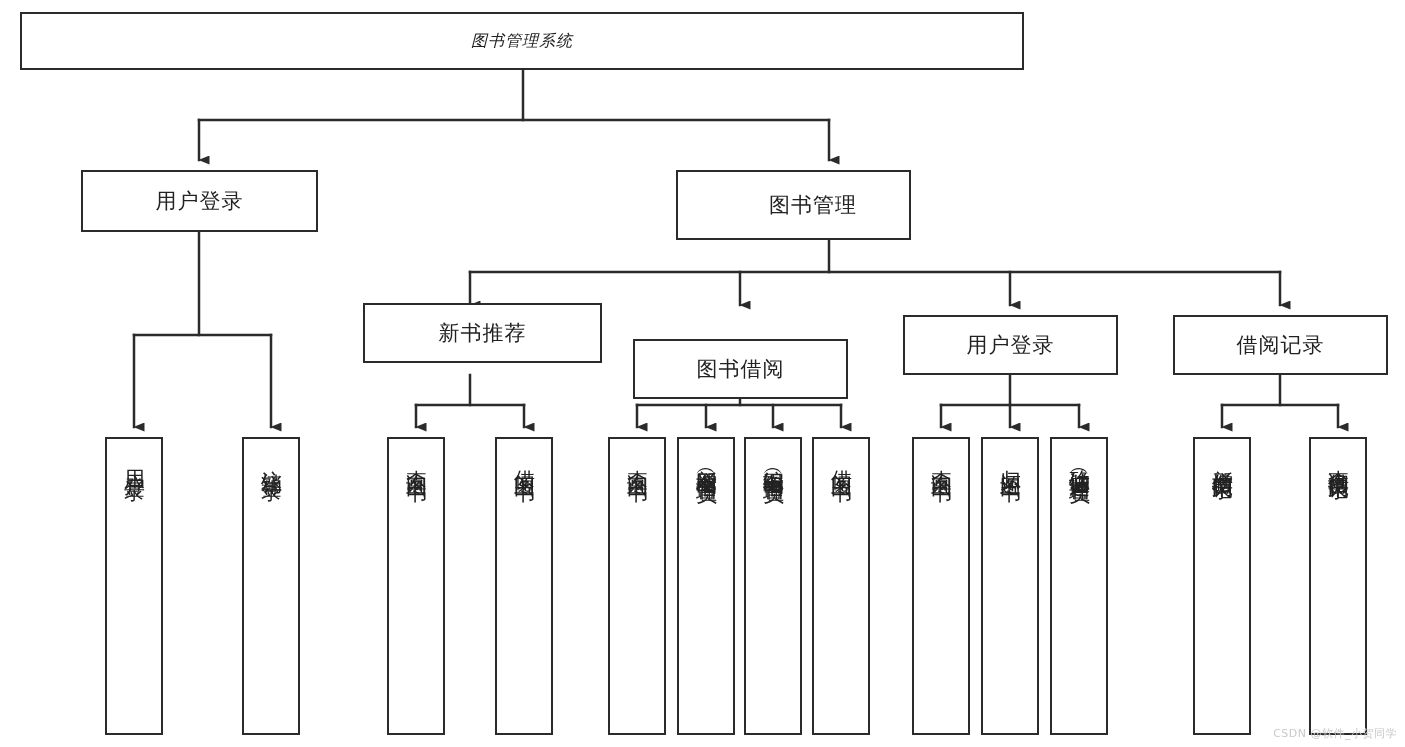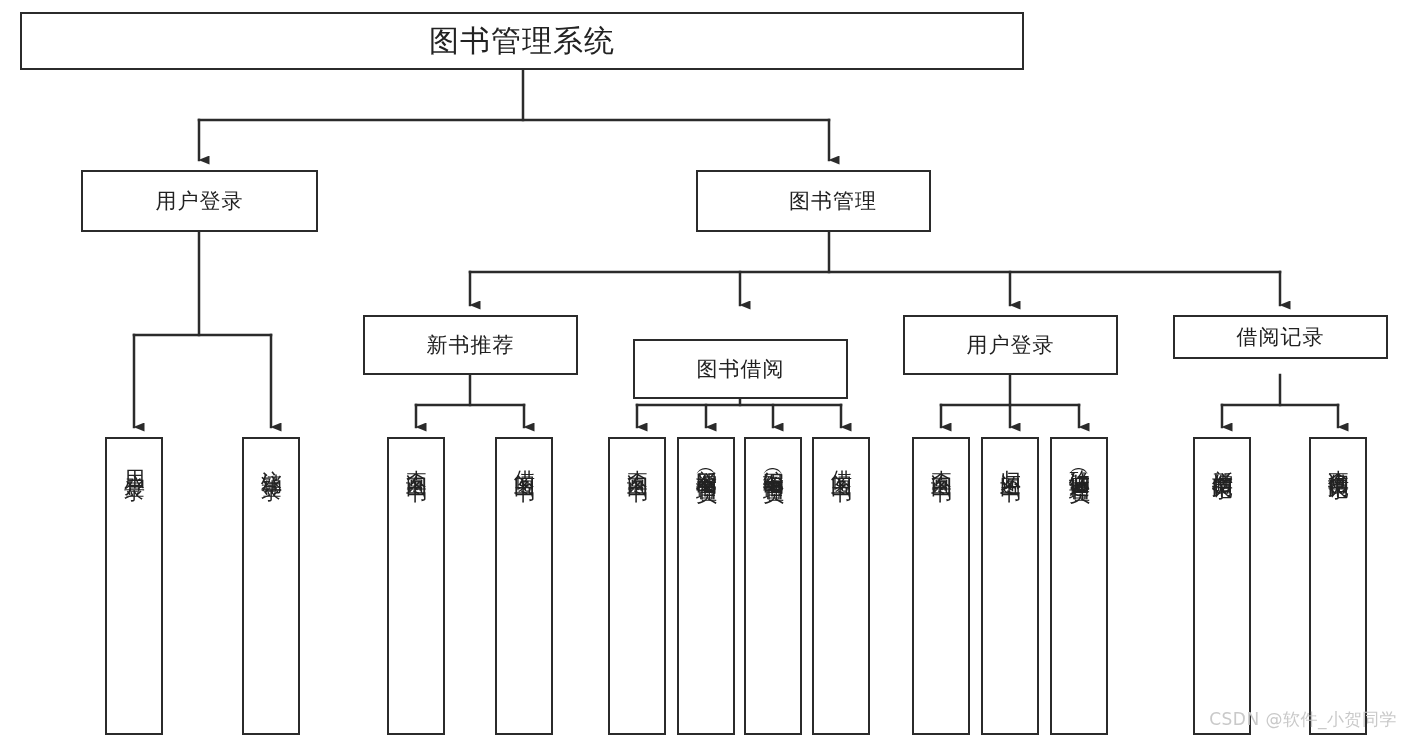--- a/index.html
+++ b/index.html
@@ -7,26 +7,26 @@
   body{width:1405px;height:747px;overflow:hidden;
        font-family:"DejaVu Sans","Liberation Sans",sans-serif;}
   #diagram-root{position:relative;width:1405px;height:747px;background:#fff;}
   svg#wires{position:absolute;left:0;top:0;width:1405px;height:747px;}
   .node{position:absolute;box-sizing:border-box;background:#ffffff;
         border:2.5px solid #2b2b2b;display:flex;align-items:center;
         justify-content:center;}
   .node .lbl{color:#222222;letter-spacing:1px;line-height:1.18;
              white-space:pre;text-align:center;}
   .node.h .lbl{font-size:21px;}
-  .node.title .lbl{font-size:30px;}
+  .node.title .lbl{font-size:16px;font-style:italic;}
   .node.leaf{align-items:flex-start;padding-top:14px;}
   .node.leaf .lbl{writing-mode:vertical-rl;text-orientation:upright;
                   font-size:21px;letter-spacing:4px;line-height:1.0;}
   .node.leaf.tall .lbl{letter-spacing:2px;}
-  #watermark{position:absolute;right:8px;bottom:16px;font-size:17px;
+  #watermark{position:absolute;right:8px;bottom:6px;font-size:11px;
              color:#c9c9c9;letter-spacing:.5px;white-space:nowrap;
              pointer-events:none;}
 </style>
 </head>
 <body>
 
 <div id="diagram-root">
 
   <svg id="wires" viewBox="0 0 1405 747" xmlns="http://www.w3.org/2000/svg">
     <defs>
@@ -78,34 +78,34 @@
     </g>
   </svg>
 
   <div class="node title" style="left:20px;top:12px;width:1004px;height:58px;">
     <span class="lbl">图书管理系统</span>
   </div>
 
   <div class="node h" style="left:81px;top:170px;width:237px;height:62px;">
     <span class="lbl">用户登录</span>
   </div>
-  <div class="node h" style="left:696px;top:170px;width:235px;height:62px;padding-left:39px;">
+  <div class="node h" style="left:676px;top:170px;width:235px;height:70px;padding-left:39px;">
     <span class="lbl">图书管理</span>
   </div>
 
-  <div class="node h" style="left:363px;top:315px;width:215px;height:60px;align-items:center;">
+  <div class="node h" style="left:363px;top:303px;width:239px;height:60px;align-items:center;">
     <span class="lbl">新书推荐</span>
   </div>
   <div class="node h" style="left:633px;top:315px;width:215px;height:60px;margin-top:24px;">
     <span class="lbl">图书借阅</span>
   </div>
   <div class="node h" style="left:903px;top:315px;width:215px;height:60px;">
     <span class="lbl">用户登录</span>
   </div>
-  <div class="node h" style="left:1173px;top:315px;width:215px;height:44px;">
+  <div class="node h" style="left:1173px;top:315px;width:215px;height:60px;">
     <span class="lbl">借阅记录</span>
   </div>
 
   <div class="node leaf" style="left:105px;top:437px;width:58px;height:298px;">
     <span class="lbl">用户登录</span>
   </div>
   <div class="node leaf" style="left:242px;top:437px;width:58px;height:298px;">
     <span class="lbl">注销登录</span>
   </div>
 

